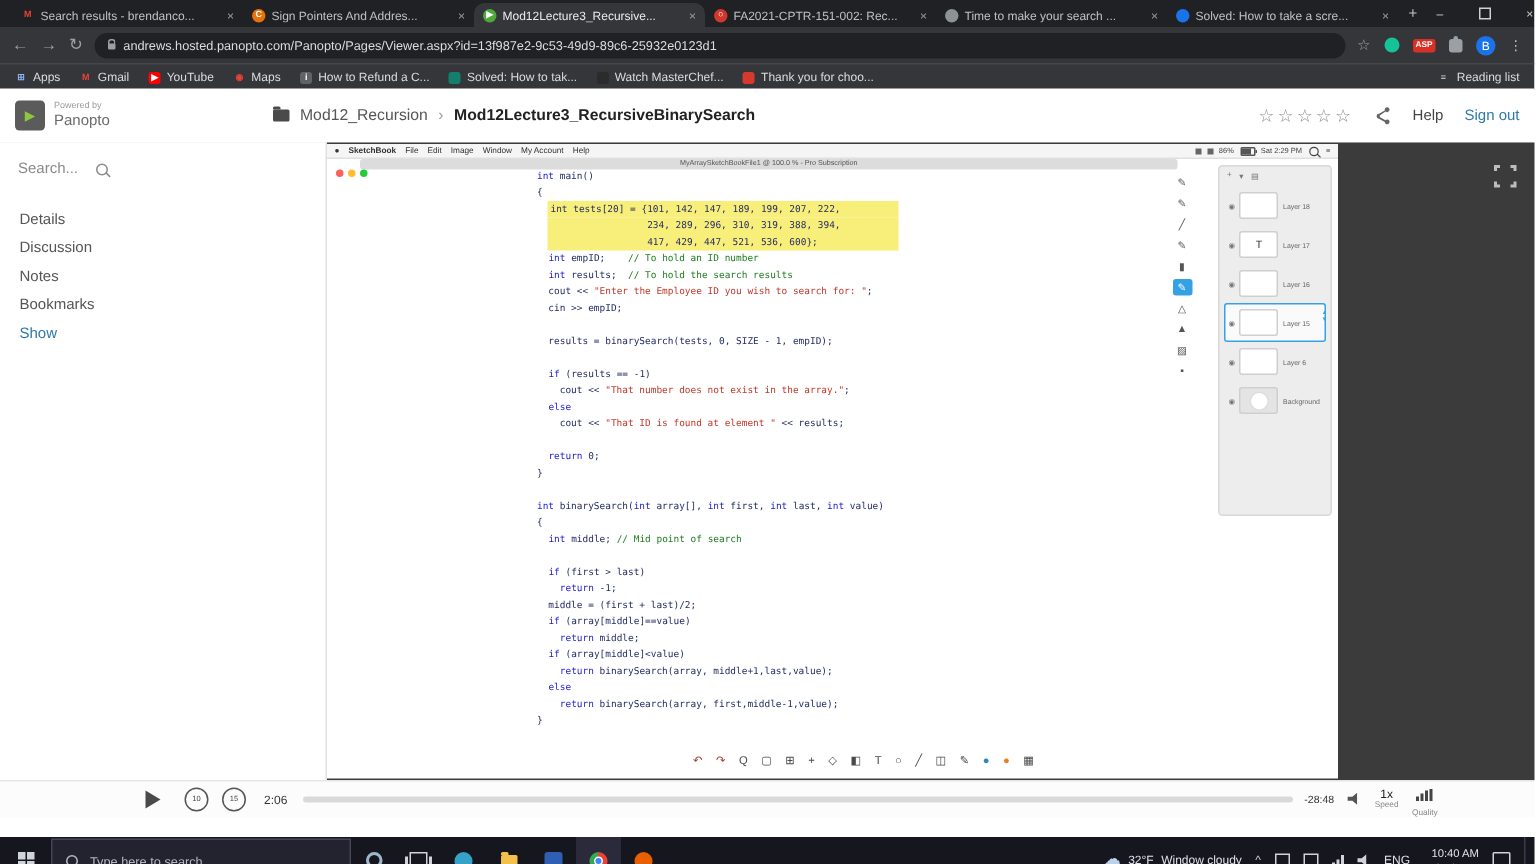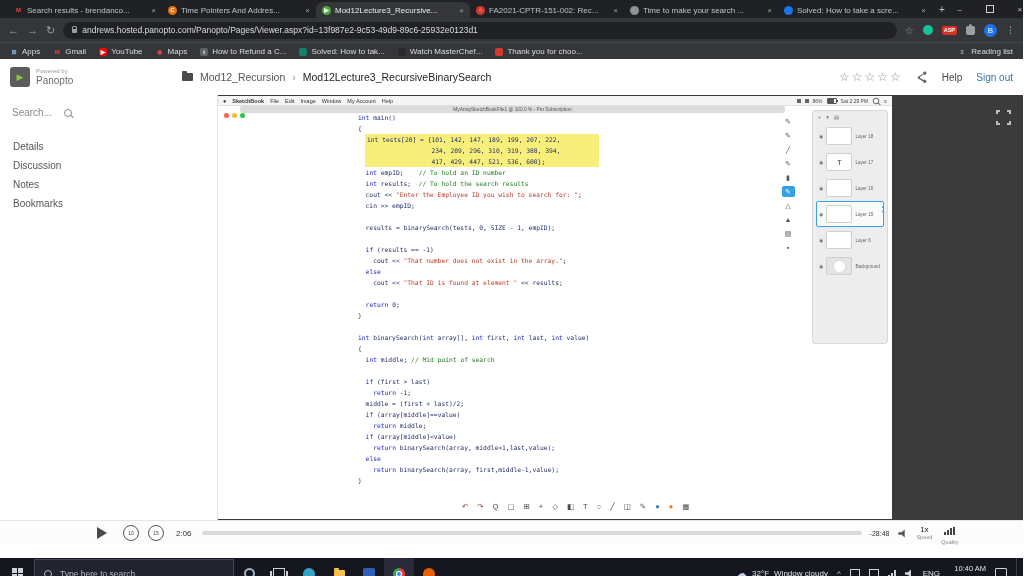--- a/index.html
+++ b/index.html
@@ -58,21 +58,21 @@
   .plogo-ico{width:20px;height:20px;border-radius:3px;background:#5b5b5b;display:flex;align-items:center;
              justify-content:center;color:#8dc63f;font-size:9px;}
   .plogo-top{font-size:6px;color:#9a9a9a;line-height:1.1;}
   .plogo-bottom{font-size:10px;color:#6b6b6b;line-height:1.1;}
   .crumb{display:flex;align-items:center;gap:7px;font-size:10.5px;color:#555;}
   .folder{width:11px;height:8px;background:currentColor;border-radius:1px;position:relative;display:inline-block;}
   .folder::before{content:"";position:absolute;top:-2px;left:0;width:5px;height:2px;background:currentColor;
                   border-radius:1px 1px 0 0;}
   .crumb .folder{color:#4a4a4a;}
   .crumb-sep{color:#999;}
-  .crumb-title{color:#222;font-weight:normal;}
+  .crumb-title{color:#222;font-weight:bold;}
   .hdr-right{margin-left:auto;display:flex;align-items:center;gap:14px;}
   .stars{display:flex;gap:2px;color:#8f8f8f;font-size:12px;}
   .help{font-size:10px;color:#444;}
   .signout{font-size:10px;color:#2e7aa8;}
 
   
   .sidebar{position:absolute;left:0;top:95px;width:218px;height:425px;background:#fff;
            border-right:1px solid #e0e0e0;box-sizing:border-box;}
   .search-row{display:flex;align-items:center;gap:12px;padding:12px 12px 6px;color:#8a8a8a;font-size:10px;}
   .magnifier{width:6px;height:6px;border:1px solid currentColor;border-radius:50%;position:relative;display:inline-block;}
@@ -197,21 +197,21 @@
 
   <div class="tabstrip">
     <div class="tabs" id="tabs">
         <div class="tab">
           <span class="fav" style="background: transparent; color: rgb(234, 67, 53);">M</span>
           <span class="tab-title">Search results - brendanco...</span>
           <span class="tab-close">×</span>
         </div>
         <div class="tab">
           <span class="fav" style="background: rgb(232, 113, 10); color: rgb(255, 255, 255);">C</span>
-          <span class="tab-title">Time Pointers And Addres...</span>
+          <span class="tab-title">Sign Pointers And Addres...</span>
           <span class="tab-close">×</span>
         </div>
         <div class="tab active">
           <span class="fav" style="background: rgb(78, 169, 59); color: rgb(255, 255, 255);">▶</span>
           <span class="tab-title">Mod12Lecture3_Recursive...</span>
           <span class="tab-close">×</span>
         </div>
         <div class="tab">
           <span class="fav" style="background: rgb(208, 56, 46); color: rgb(255, 255, 255);">○</span>
           <span class="tab-title">FA2021-CPTR-151-002: Rec...</span>
@@ -330,20 +330,21 @@
   <div class="sidebar">
     <div class="search-row">
       <span>Search...</span>
       <span class="magnifier"></span>
     </div>
     <div class="snav" id="snav">
         <div class="snav-item">Details</div>
         <div class="snav-item">Discussion</div>
         <div class="snav-item">Notes</div>
         <div class="snav-item">Bookmarks</div>
+        <div class="snav-item accent">Show</div>
       </div>
   </div>
 
   <div class="player">
     <div class="mac">
       <div class="macbar">
         <span>●</span>
         <span class="app">SketchBook</span>
         <span id="macmenus" style="display:flex;gap:6px;">
             <span>File</span>

